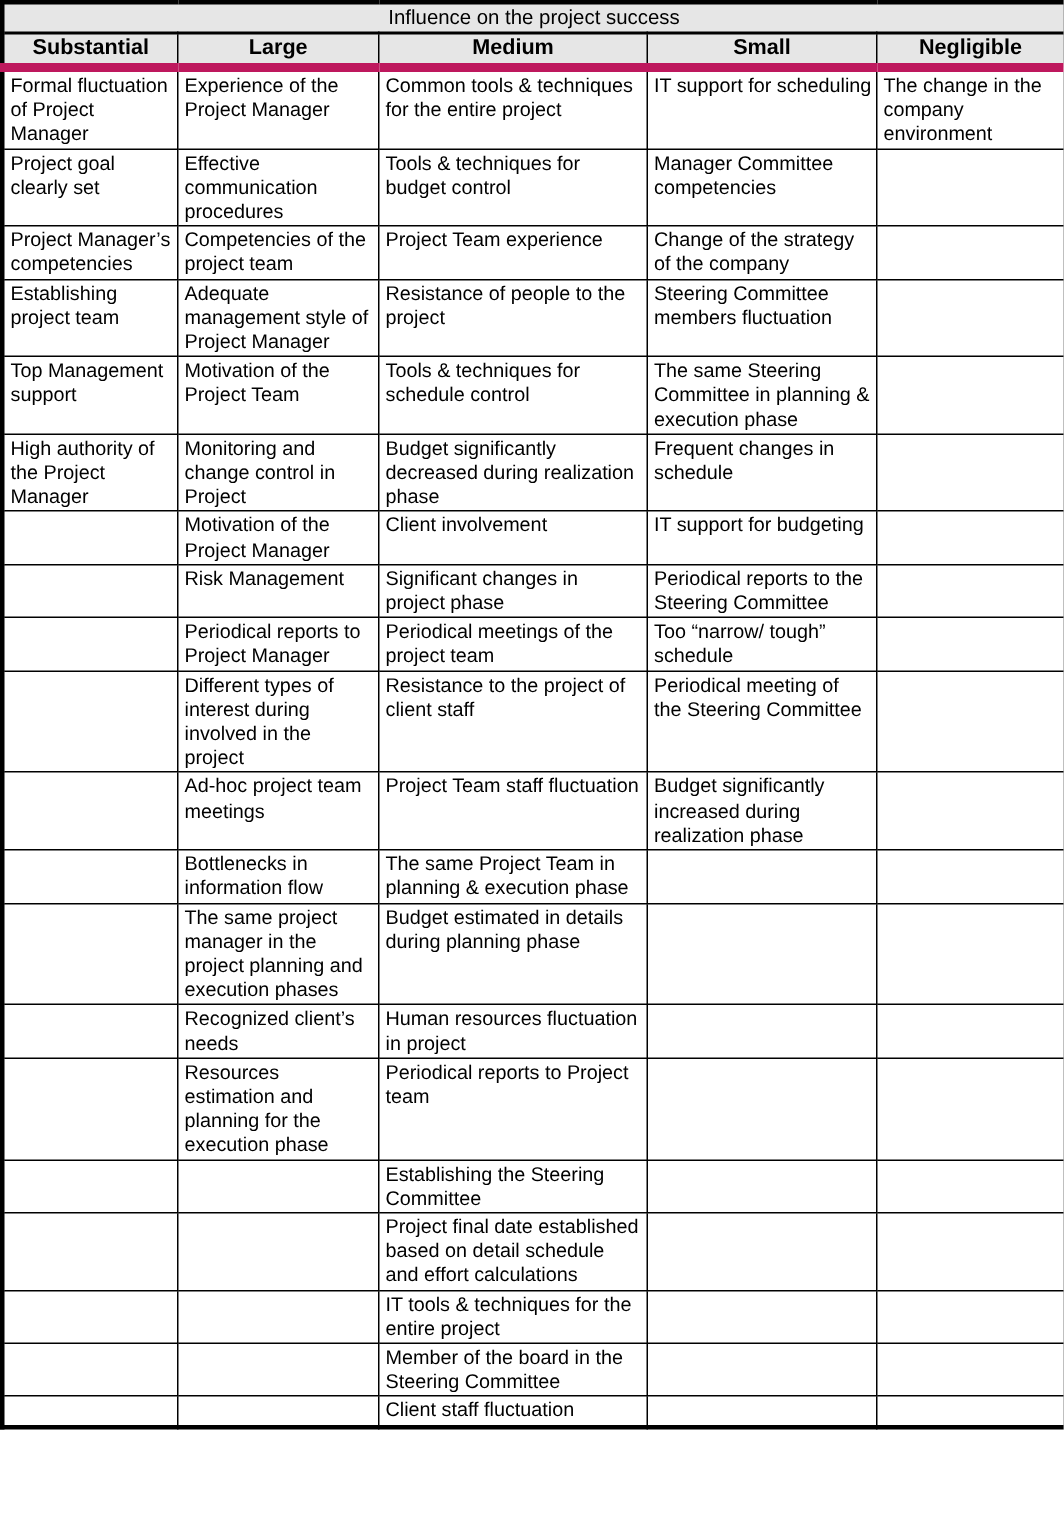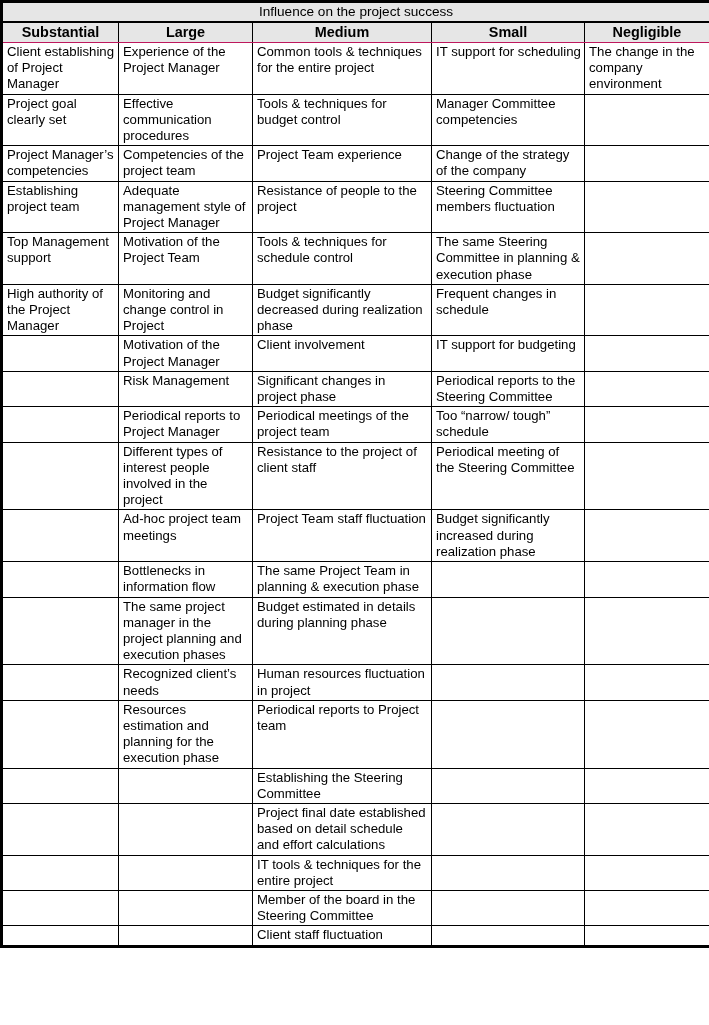--- a/index.html
+++ b/index.html
@@ -48,21 +48,21 @@
     padding: 1px 3px;
     border-bottom: 2px solid #000000;
   }
   tr.header-row th {
     background: #e6e6e6;
     text-align: center;
     font-weight: bold;
     font-size: 14.4px;
     line-height: 17px;
     padding: 1px 3px;
-    border-bottom: 1px solid #be185d;
+    border-bottom: 6px solid #be185d;
   }
   .col-substantial { width: 117px; }
   .col-large       { width: 134px; }
   .col-medium      { width: 179px; }
   .col-small       { width: 153px; }
   .col-negligible  { width: 126px; }
   td.empty-cell { }
 </style>
 </head>
 <body>
@@ -83,21 +83,21 @@
       <tr class="header-row">
         <th>Substantial</th>
         <th>Large</th>
         <th>Medium</th>
         <th>Small</th>
         <th>Negligible</th>
       </tr>
     </thead>
     <tbody id="matrix-body">
         <tr>
-          <td>Client establishing of Project Manager</td>
+          <td>Formal fluctuation of Project Manager</td>
           <td>Experience of the Project Manager</td>
           <td>Common tools &amp; techniques for the entire project</td>
           <td>IT support for scheduling</td>
           <td>The change in the company environment</td>
         </tr>
         <tr>
           <td>Project goal clearly set</td>
           <td>Effective communication procedures</td>
           <td>Tools &amp; techniques for budget control</td>
           <td>Manager Committee competencies</td>
@@ -147,21 +147,21 @@
         </tr>
         <tr>
           <td class="empty-cell"></td>
           <td>Periodical reports to Project Manager</td>
           <td>Periodical meetings of the project team</td>
           <td>Too “narrow/ tough” schedule</td>
           <td class="empty-cell"></td>
         </tr>
         <tr>
           <td class="empty-cell"></td>
-          <td>Different types of interest people involved in the project</td>
+          <td>Different types of interest during involved in the project</td>
           <td>Resistance to the project of client staff</td>
           <td>Periodical meeting of the Steering Committee</td>
           <td class="empty-cell"></td>
         </tr>
         <tr>
           <td class="empty-cell"></td>
           <td>Ad-hoc project team meetings</td>
           <td>Project Team staff fluctuation</td>
           <td>Budget significantly increased during realization phase</td>
           <td class="empty-cell"></td>

